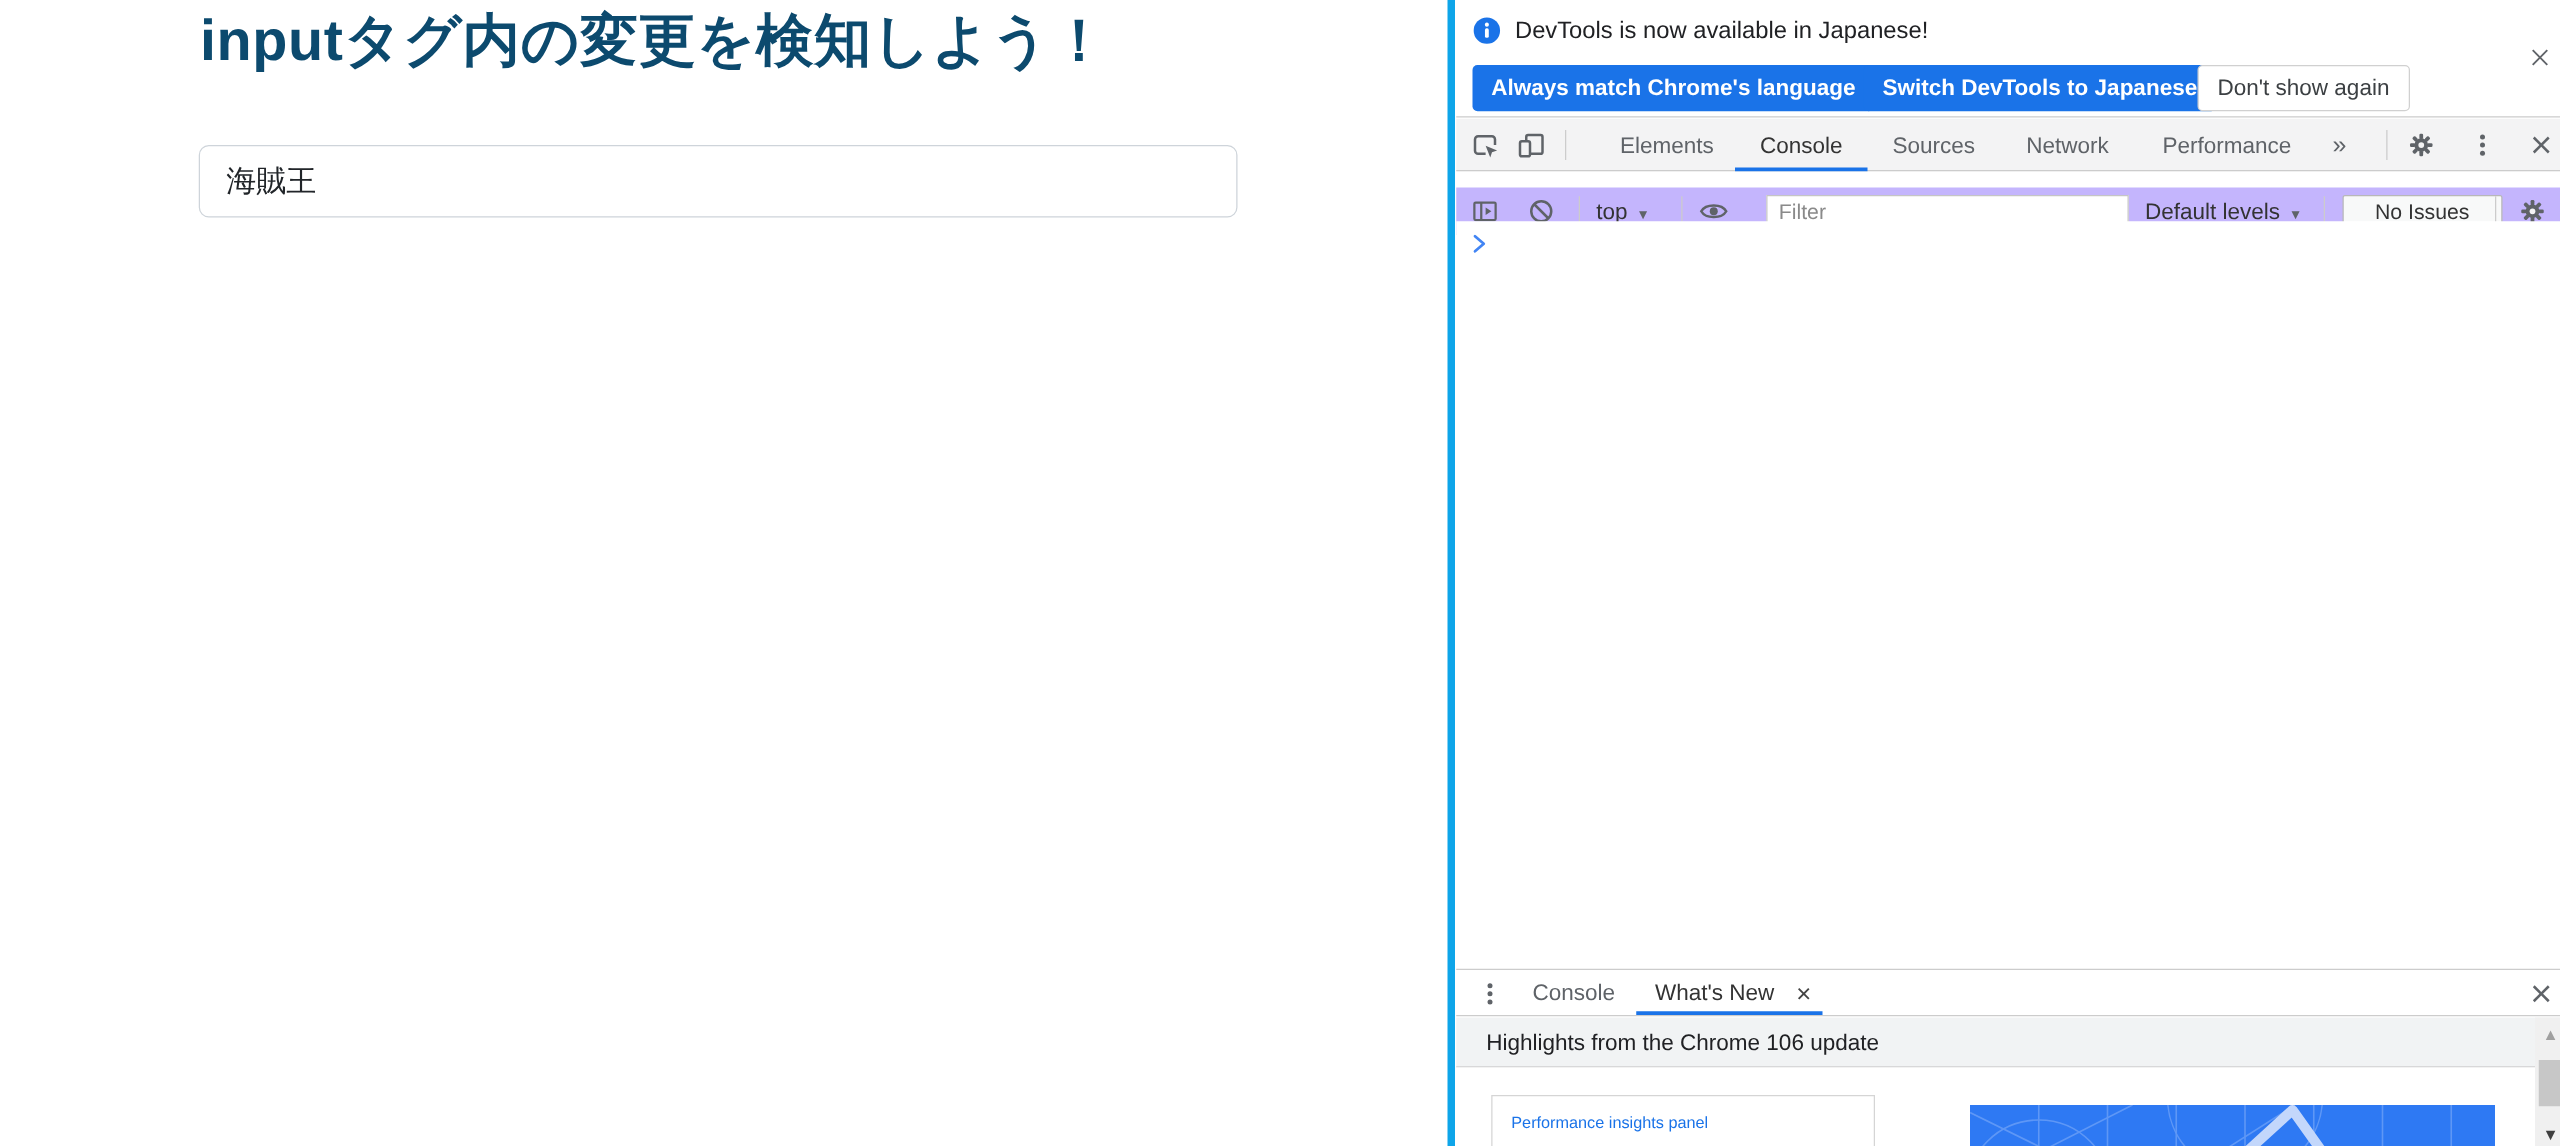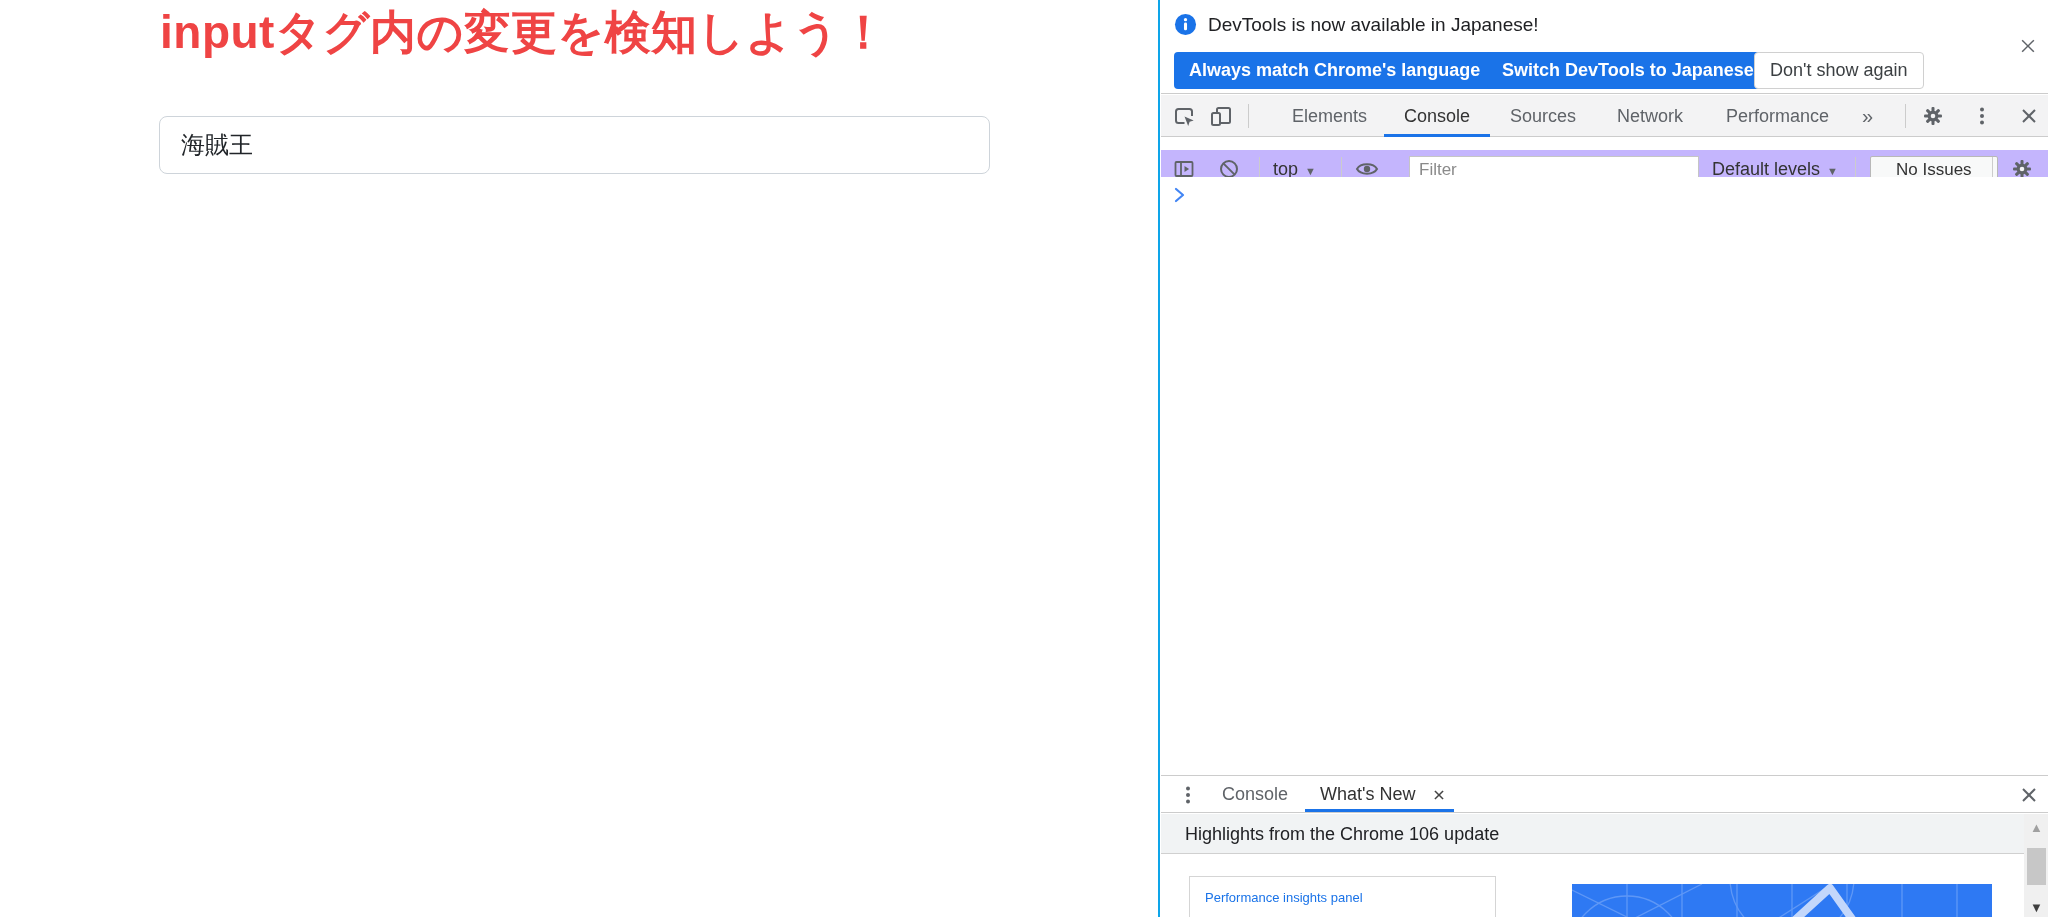--- a/index.html
+++ b/index.html
@@ -2,29 +2,29 @@
 <html><head>
 <meta charset="utf-8">
 <style>
   * { margin:0; padding:0; box-sizing:border-box; }
   html,body { background:#fff; }
   body { font-family:"Liberation Sans","DejaVu Sans",sans-serif; }
   .canvas { position:relative; width:2048px; height:917px; background:#fff; overflow:hidden; }
 
   
   .page-heading { position:absolute; left:160px; top:0px; font-size:46px; font-weight:700;
-                  color:#ef4444; line-height:64px; letter-spacing:.5px; white-space:nowrap; }
+                  color:#0c4a6e; line-height:64px; letter-spacing:.5px; white-space:nowrap; }
   .main-input { position:absolute; left:159px; top:116px; width:831px; height:58px;
                 border:1px solid #ced4da; border-radius:8px; padding:0 21px; font-size:24px;
                 color:#212529; background:#fff; outline:none;
                 font-family:"Liberation Sans","DejaVu Sans",sans-serif; }
 
   
   .devtools { position:absolute; left:1158px; top:0; width:890px; height:917px;
-              background:#fff; border-left:2px solid #0ea5e9; }
+              background:#fff; border-left:6px solid #0ea5e9; }
   .devtools * { font-family:"Liberation Sans","DejaVu Sans",sans-serif; }
 
   
   .infobar { position:absolute; left:1px; top:0; right:0; height:94px; background:#fff;
              border-bottom:1px solid #ccc; }
   .infobar-icon { position:absolute; left:13px; top:13px; width:23px; height:23px; }
   .infobar-msg { position:absolute; left:47px; top:14px; font-size:19px; color:#202124; }
   .ib-btn { position:absolute; top:52px; height:37px; display:inline-flex; align-items:center;
             border-radius:4px; font-size:18px; padding:0 15px; cursor:pointer; white-space:nowrap; }
   .ib-btn.blue { background:#1a73e8; color:#ffffff; font-weight:700; border:none; }

